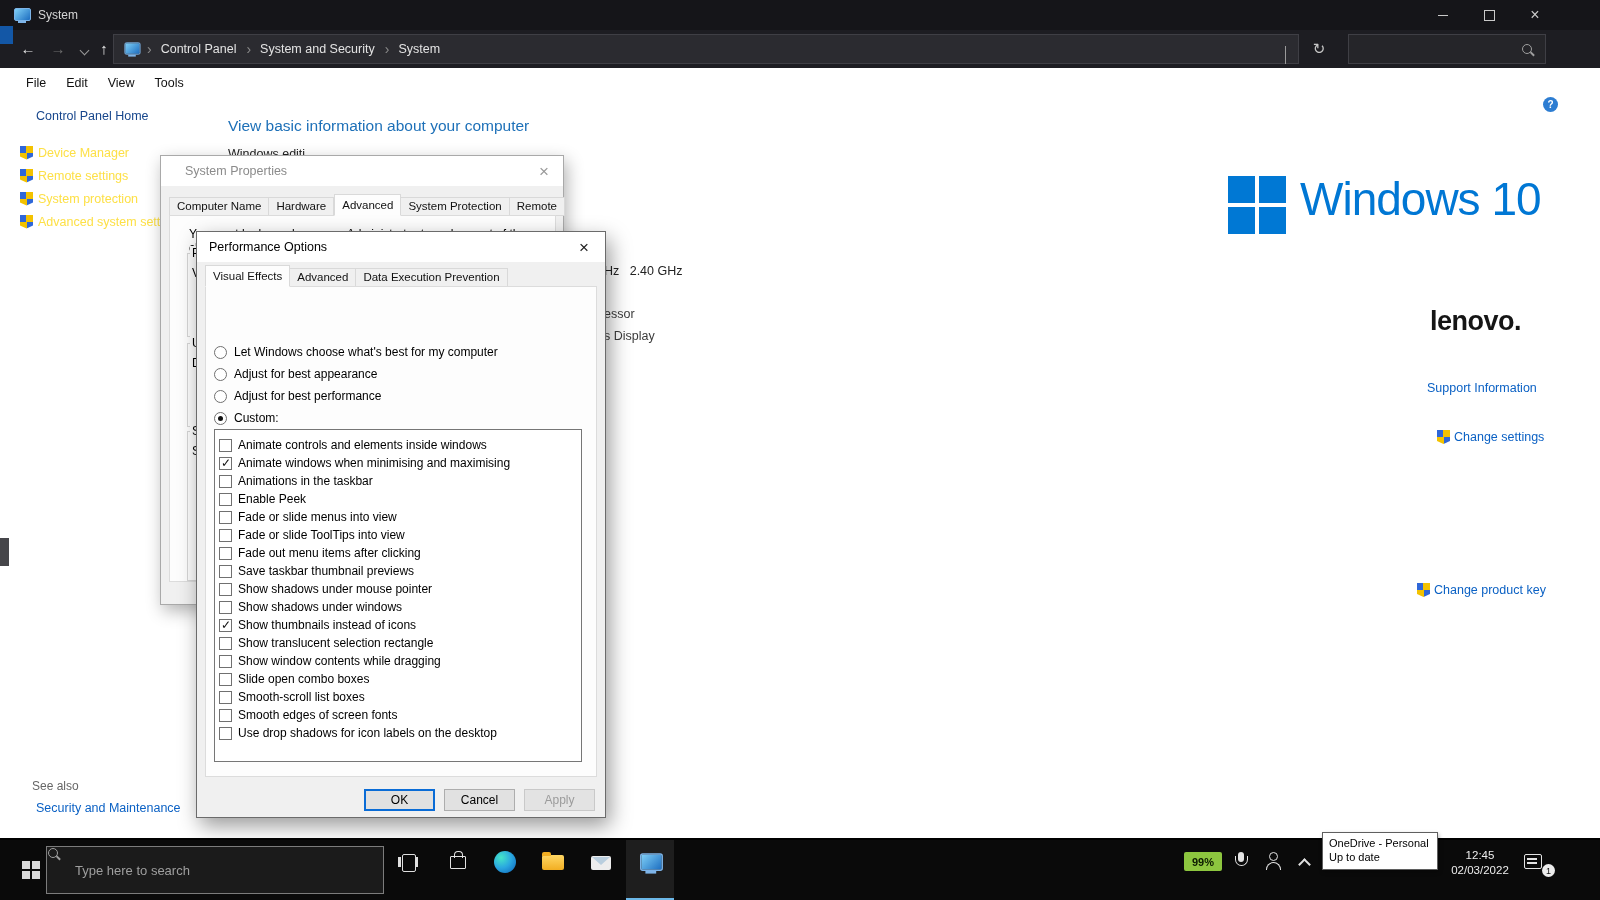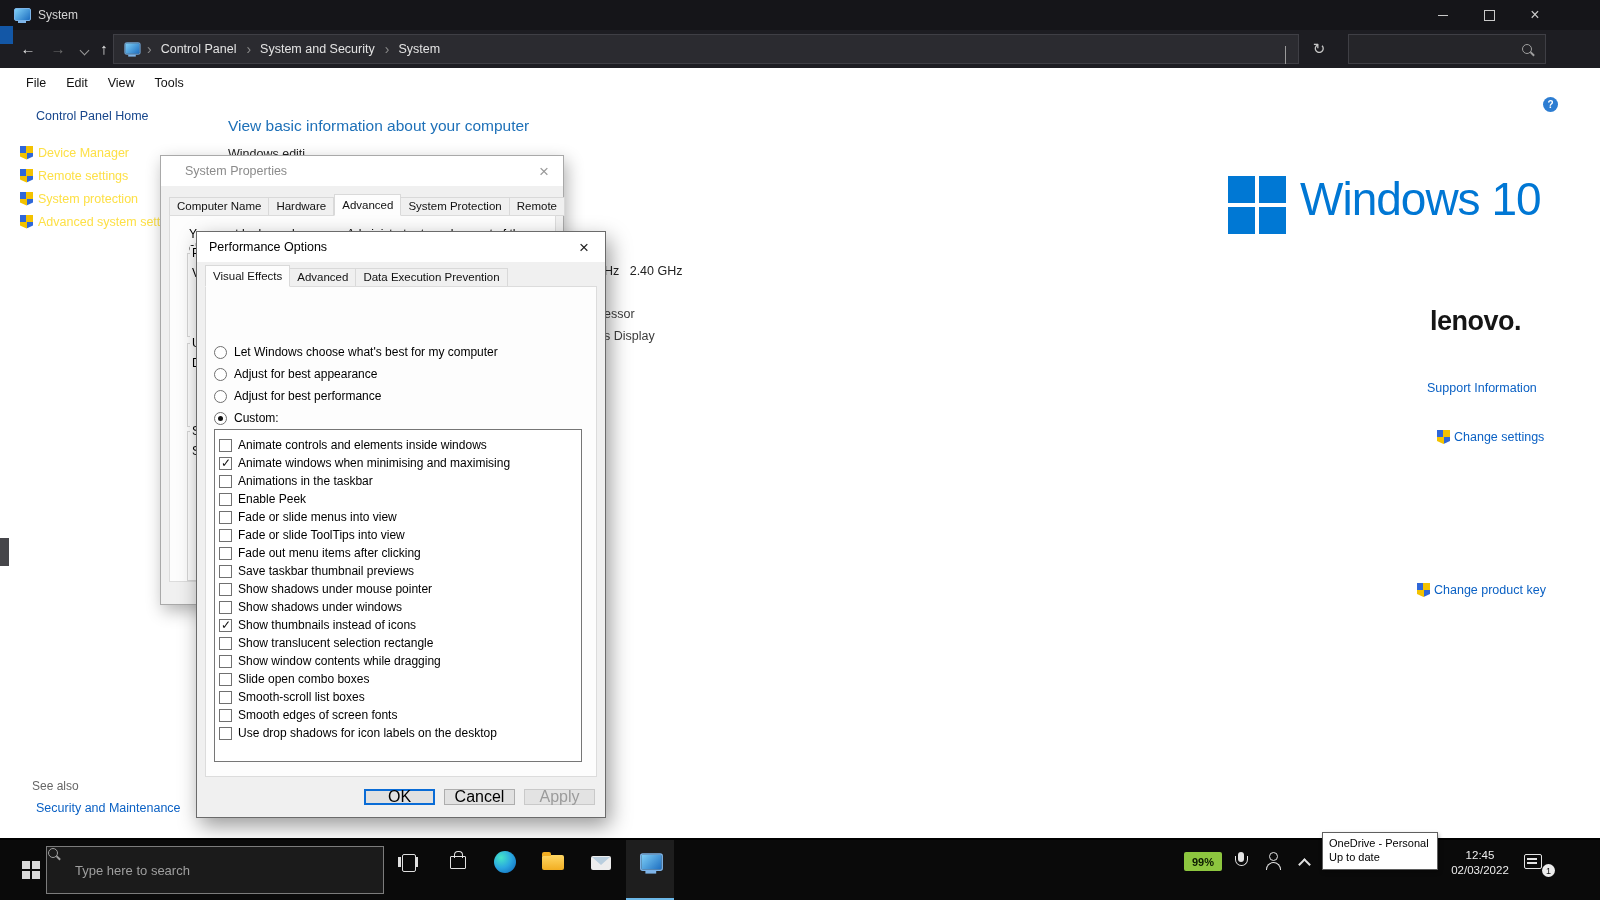--- a/index.html
+++ b/index.html
@@ -83,21 +83,21 @@
   .radios{position:absolute;display:flex;flex-direction:column;gap:6px;z-index:2}
   .radio-row{display:flex;align-items:center;gap:7px;height:16px}
   .radio{width:13px;height:13px;border:1px solid #707070;border-radius:50%;background:#fff;position:relative;flex:none}
   .radio.selected::after{content:"";position:absolute;left:3px;top:3px;width:5px;height:5px;border-radius:50%;background:#111}
   .radio-label{font-size:12px;color:#000;white-space:nowrap}
   .listbox{position:absolute;background:#fff;border:1px solid #767676;padding:4px 0 0 4px;overflow:hidden;z-index:2}
   .cbx-row{display:flex;align-items:flex-end;gap:6px;height:18px}
   .box{width:13px;height:13px;border:1px solid #707070;background:#fff;position:relative;flex:none}
   .box.checked::after{content:"✓";position:absolute;left:1px;top:-2px;font-size:12px;color:#111}
   .cbx-label{font-size:12px;color:#000;white-space:nowrap}
-  .btn{position:absolute;width:71px;height:16px;background:#e1e1e1;border:1px solid #adadad;font-size:16px;color:#000;display:flex;align-items:center;justify-content:center;z-index:2}
+  .btn{position:absolute;width:71px;height:22px;background:#e1e1e1;border:1px solid #adadad;font-size:12px;color:#000;display:flex;align-items:center;justify-content:center;z-index:2}
   .btn.default{border:2px solid #0a6cd6}
   .btn.disabled{color:#9b9b9b;background:#e3e3e3;border-color:#c9c9c9}
 
   
   .taskbar{position:absolute;left:0;top:840px;width:1600px;height:60px;background:#0a0a0a;z-index:30}
   .start{position:absolute;left:14px;top:854px;width:34px;height:32px;display:grid;grid-template-columns:8px 8px;grid-template-rows:8px 8px;gap:2px;place-content:center;z-index:31}
   .start span{background:#d9d9d9}
   .tb-search{position:absolute;left:46px;top:846px;width:338px;height:48px;background:#1b1b1b;border:1px solid #7c7c7c;display:flex;align-items:center;padding:0 14px;z-index:31}
   .tb-search .mag{position:static}
   .tb-search-text{color:#9f9f9f;font-size:13px}

